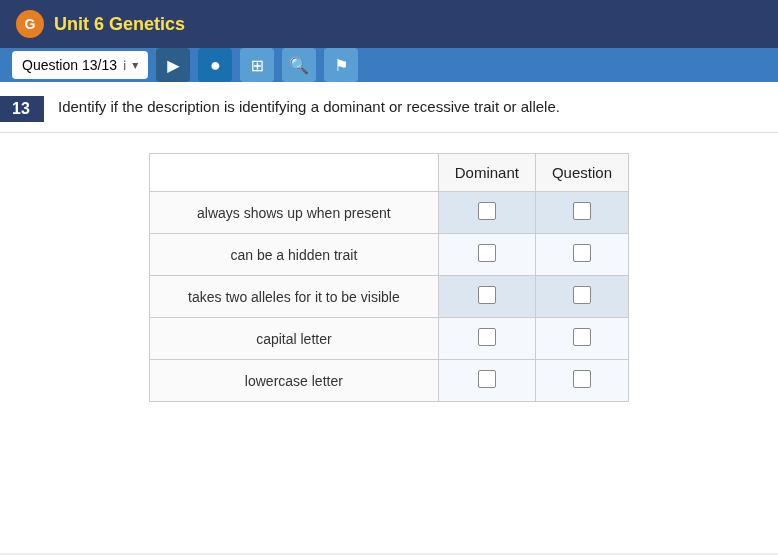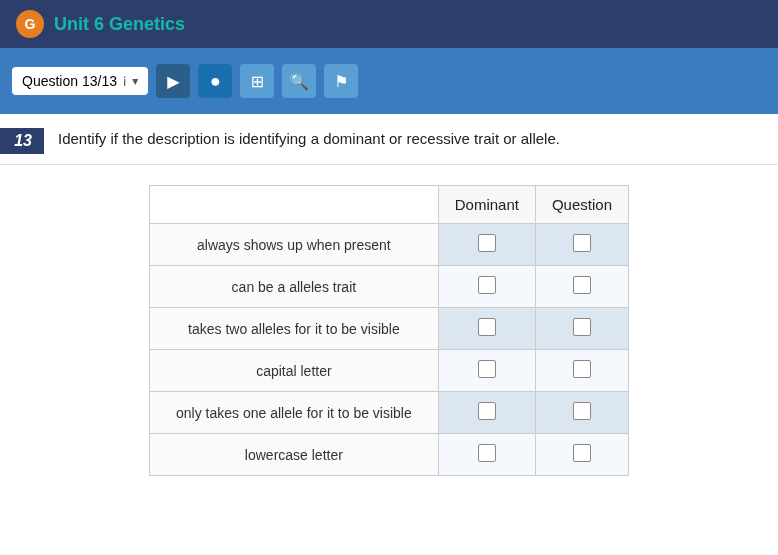--- a/index.html
+++ b/index.html
@@ -25,29 +25,29 @@
       border-radius: 50%;
       display: flex;
       align-items: center;
       justify-content: center;
       color: white;
       font-weight: bold;
       font-size: 14px;
       flex-shrink: 0;
     }
     .header-title {
-      color: #14b8a6;
+      color: #fde047;
       font-size: 18px;
       font-weight: bold;
     }
 
     
     .toolbar {
       background: #3a7cbf;
-      padding: 16px 12px;
+      padding: 0 12px;
       display: flex;
       align-items: center;
       gap: 8px;
     }
     .question-selector {
       background: white;
       border: none;
       border-radius: 4px;
       padding: 5px 10px;
       font-size: 14px;
@@ -91,23 +91,22 @@
       background: white;
       border-bottom: 1px solid #ddd;
     }
     .question-number {
       background: #2c3e6b;
       color: white;
       font-size: 16px;
       font-weight: bold;
       padding: 4px 12px;
       min-width: 44px;
-      text-align: right;
+      text-align: left;
       margin-right: 14px;
-      font-style: italic;
     }
     .question-text {
       font-size: 15px;
       color: #222;
       padding-top: 2px;
       flex: 1;
     }
 
     
     .content-area {
@@ -203,38 +202,33 @@
         <th>Question</th>
       </tr>
     </thead>
     <tbody id="table-body">
     <tr>
           <td class="row-label">always shows up when present</td>
           <td class="checkbox-cell"><span class="checkbox-box"></span></td>
           <td class="checkbox-cell"><span class="checkbox-box"></span></td>
         </tr>
         <tr>
-          <td class="row-label">can be a alleles trait</td>
+          <td class="row-label">can be a hidden trait</td>
           <td class="checkbox-cell-white"><span class="checkbox-box"></span></td>
           <td class="checkbox-cell-white"><span class="checkbox-box"></span></td>
         </tr>
         <tr>
           <td class="row-label">takes two alleles for it to be visible</td>
           <td class="checkbox-cell"><span class="checkbox-box"></span></td>
           <td class="checkbox-cell"><span class="checkbox-box"></span></td>
         </tr>
         <tr>
           <td class="row-label">capital letter</td>
           <td class="checkbox-cell-white"><span class="checkbox-box"></span></td>
           <td class="checkbox-cell-white"><span class="checkbox-box"></span></td>
-        </tr>
-        <tr>
-          <td class="row-label">only takes one allele for it to be visible</td>
-          <td class="checkbox-cell"><span class="checkbox-box"></span></td>
-          <td class="checkbox-cell"><span class="checkbox-box"></span></td>
         </tr>
         <tr>
           <td class="row-label">lowercase letter</td>
           <td class="checkbox-cell-white"><span class="checkbox-box"></span></td>
           <td class="checkbox-cell-white"><span class="checkbox-box"></span></td>
         </tr>
       </tbody>
   </table>
 </div>
 

